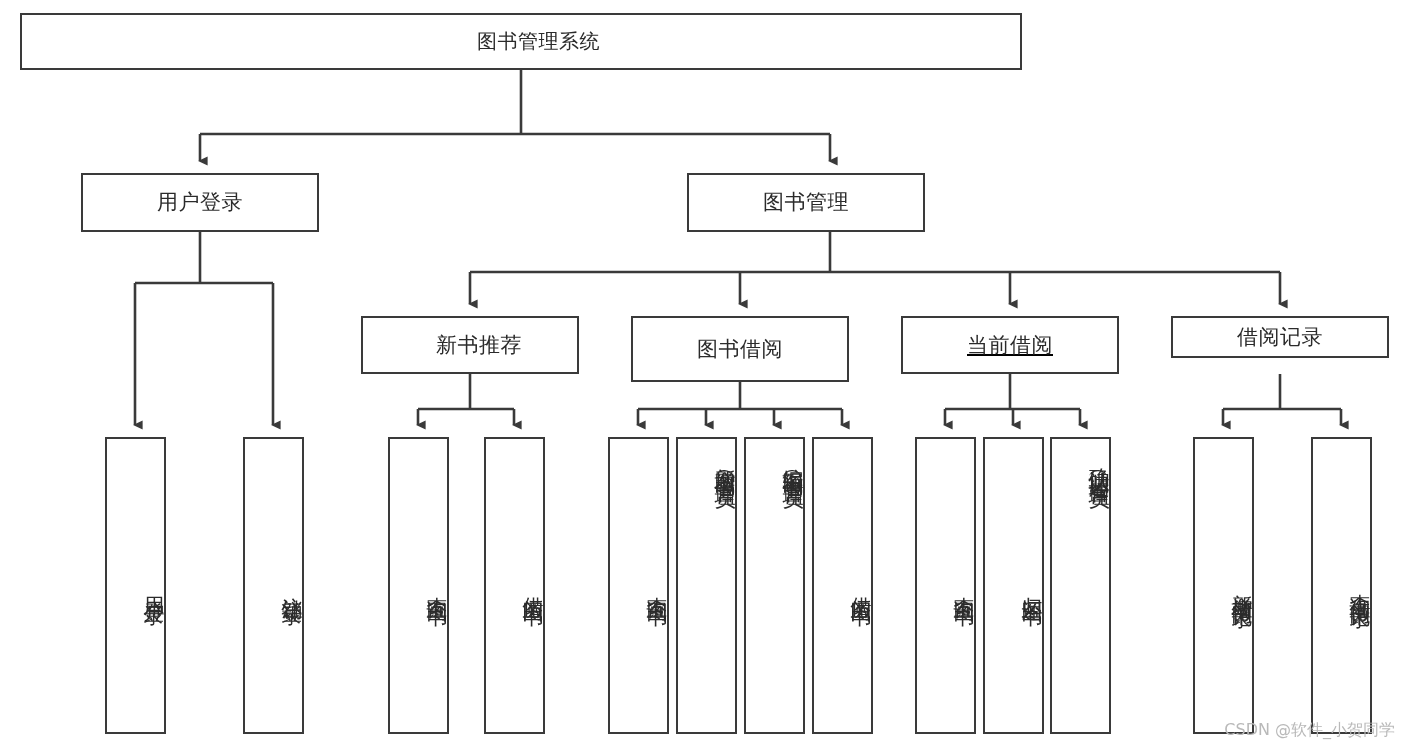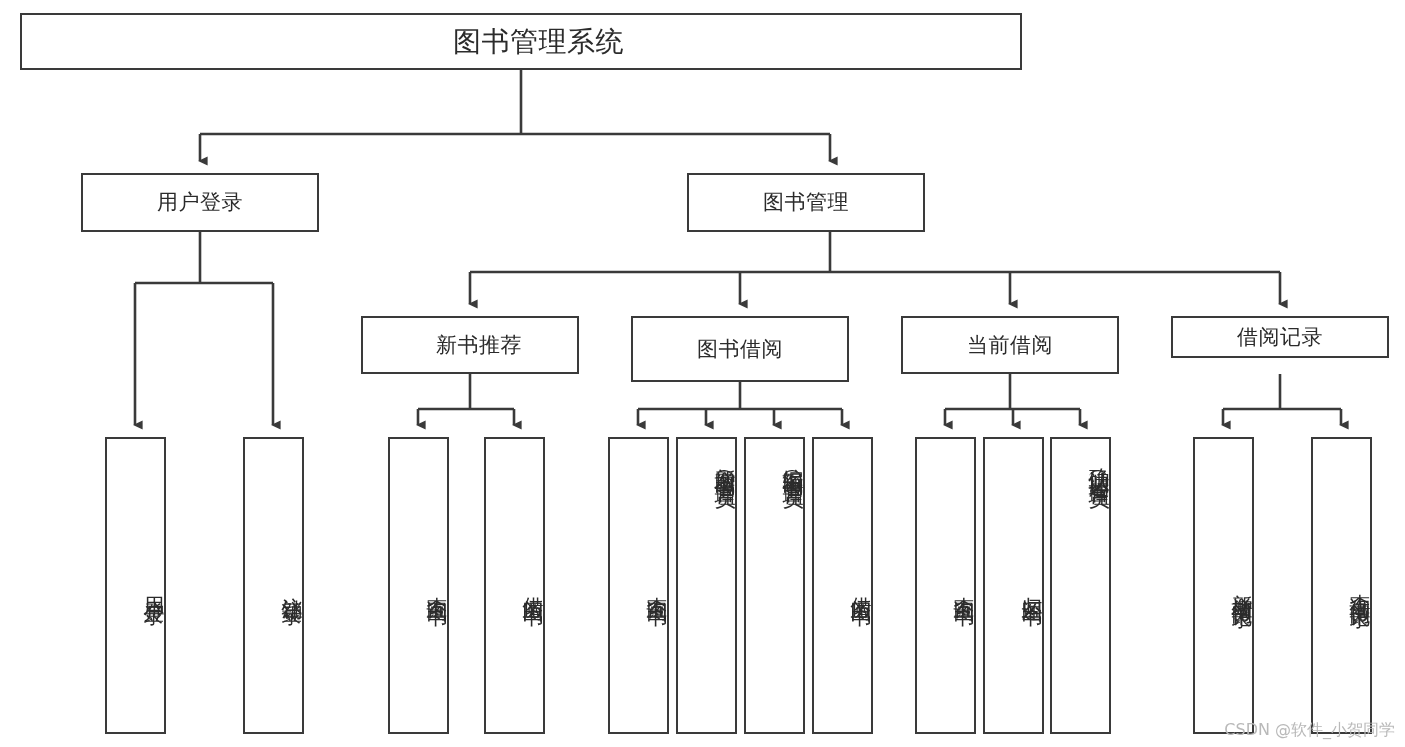--- a/index.html
+++ b/index.html
@@ -38,21 +38,21 @@
     color: #2b2b2b;
     line-height: 1.18;
     letter-spacing: 0.5px;
     white-space: pre;
     text-align: center;
   }
   .node.horiz .node-label {
     font-size: 21px;
   }
   .node.root .node-label {
-    font-size: 28px;
+    font-size: 20px;
     margin-left: 35px;
   }
   .node.vert {
     align-items: flex-start;
     padding-top: 12px;
   }
   .node.vert .node-label {
     writing-mode: vertical-rl;
     text-orientation: upright;
     font-size: 21px;
@@ -142,21 +142,21 @@
   <div class="node horiz" style="left:687px; top:173px; width:238px; height:59px;">
     <span class="node-label">图书管理</span>
   </div>
 
   <div class="node horiz" style="left:361px; top:316px; width:218px; height:58px;padding-left:18px;">
     <span class="node-label">新书推荐</span>
   </div>
   <div class="node horiz" style="left:631px; top:316px; width:218px; height:66px;">
     <span class="node-label">图书借阅</span>
   </div>
-  <div class="node horiz" style="left:901px; top:316px; width:218px; height:58px;">
+  <div class="node horiz" style="left:901px; top:316px; width:218px; height:58px;text-decoration:underline;">
     <span class="node-label">当前借阅</span>
   </div>
   <div class="node horiz" style="left:1171px; top:316px; width:218px; height:42px;">
     <span class="node-label">借阅记录</span>
   </div>
 
   <div class="node vert v-center" style="left:105px; top:437px; width:61px; height:297px;">
     <span class="node-label">用户登录</span>
   </div>
   <div class="node vert v-center" style="left:243px; top:437px; width:61px; height:297px;">

